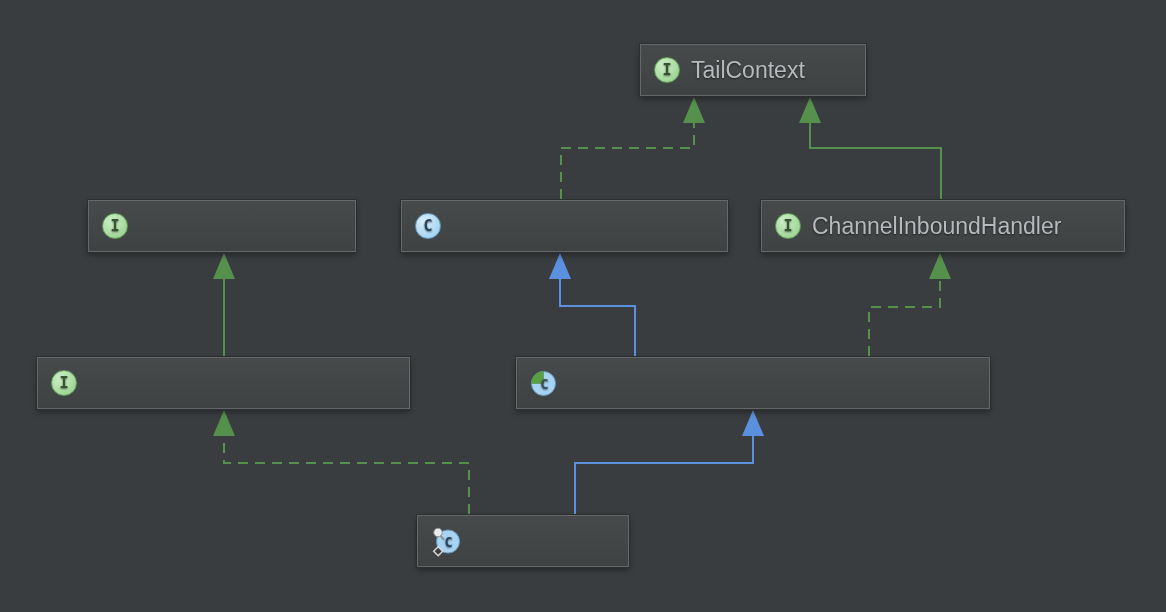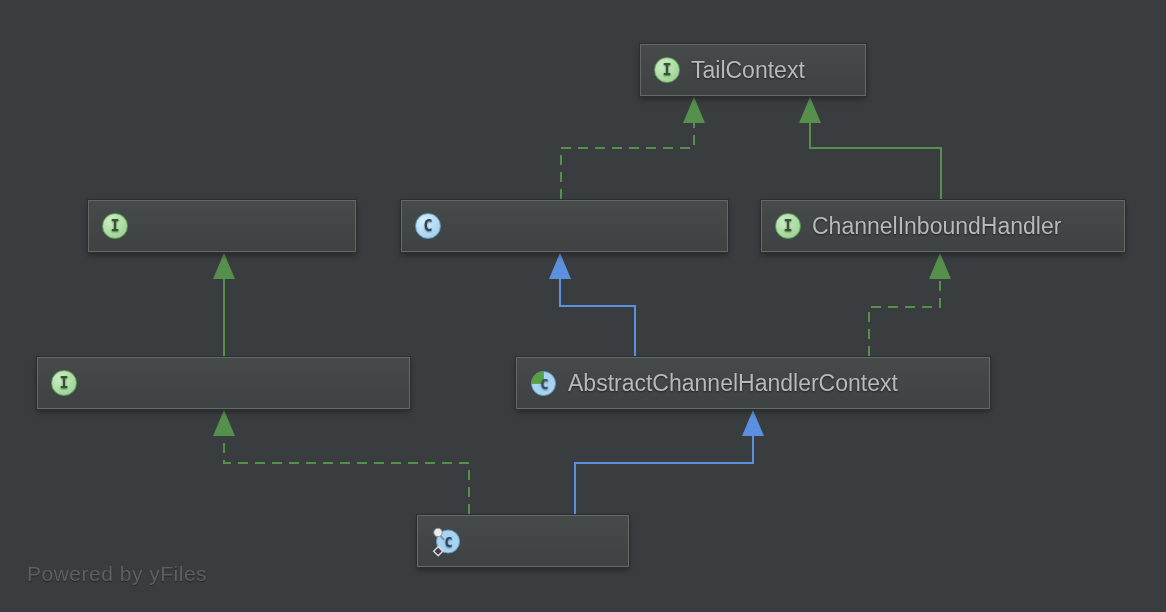--- a/index.html
+++ b/index.html
@@ -106,31 +106,29 @@
   </div>
 
   <div class="node" style="left:516px;top:357px;width:474px;">
     <span class="badge svgbadge">
       <svg width="27" height="27" viewBox="0 0 27 27">
         <circle cx="13.5" cy="13.5" r="12" fill="#a7d4f2" stroke="#699bc0"></circle>
         <path d="M13.5,13.5 L13.5,1.5 A12,12 0 0 0 1.5,13.5 Z" fill="#58a043" stroke="#4c8a3c" stroke-width="0.5"></path>
         <text x="14.5" y="19" font-family="DejaVu Sans Mono, monospace" font-size="14" font-weight="bold" fill="#3a4e5a" text-anchor="middle">C</text>
       </svg>
     </span>
-    <span>AbstractChannelHandlerContext</span>
   </div>
 
   <div class="node" style="left:417px;top:515px;width:212px;">
     <span class="badge svgbadge">
       <svg width="31" height="31" viewBox="0 0 31 31">
         <circle cx="17" cy="15.5" r="11.5" fill="#a7d4f2" stroke="#699bc0"></circle>
         <text x="17.5" y="21" font-family="DejaVu Sans Mono, monospace" font-size="13.5" font-weight="bold" fill="#27455c" text-anchor="middle">C</text>
 
         <line x1="8" y1="8" x2="13" y2="14" stroke="#8d9496" stroke-width="2"></line>
         <circle cx="7" cy="6.5" r="4.2" fill="#e9ebec" stroke="#8d9496"></circle>
 
         <rect x="4" y="22" width="6.4" height="6.4" transform="rotate(45 7.2 25.2)" fill="#3c3f41" stroke="#d9dbdc" stroke-width="1.4"></rect>
       </svg>
     </span>
   </div>
 
-  <div class="footer">Powered by yFiles</div>
 </div>
 
 </body></html>

